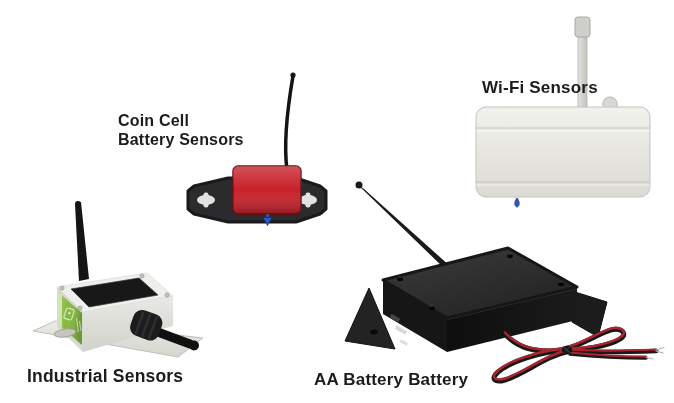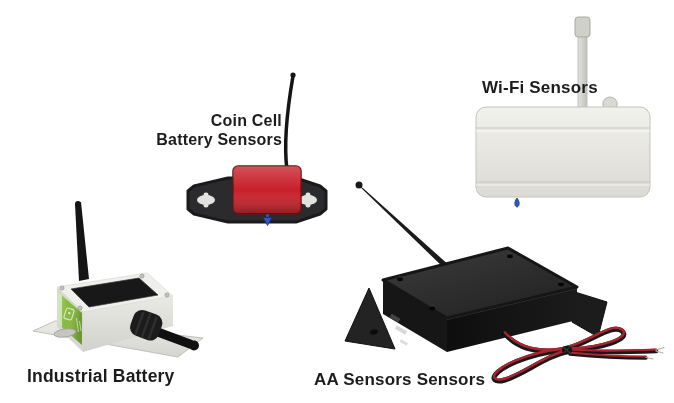--- a/index.html
+++ b/index.html
@@ -3,21 +3,21 @@
 <meta charset="utf-8">
 <style>
   html,body{margin:0;padding:0;background:#fff;}
   .canvas{
     position:relative;width:674px;height:403px;background:#ffffff;overflow:hidden;
     font-family:"Liberation Sans","DejaVu Sans",sans-serif;
   }
   .caption{
     position:absolute;font-weight:700;color:#1c1c1c;letter-spacing:.2px;
   }
-  .lbl-coincell{left:118px;top:111px;width:164px;text-align:right;font-size:16px;line-height:19px;white-space:pre-line;}
+  .lbl-coincell{left:118px;top:111px;width:164px;text-align:left;font-size:16px;line-height:19px;white-space:pre-line;}
   .lbl-wifi{left:449px;top:78px;font-size:17px;margin-left:33px;}
   .lbl-industrial{left:27px;top:366px;font-size:17.5px;}
   .lbl-aa{left:314px;top:370px;font-size:17px;}
   svg{position:absolute;display:block;}
   #svg-coincell{left:180px;top:60px;}
   #svg-wifi{left:455px;top:12px;}
   #svg-industrial{left:25px;top:195px;}
   #svg-aa{left:340px;top:180px;}
 </style>
 </head>
@@ -184,16 +184,16 @@
       <path d="M230,172.5 C260,175.5 285,176.5 306,176.5" stroke-width="1.8" stroke="#ab2530"></path>
       <ellipse cx="227" cy="170" rx="5.2" ry="4.2" fill="#141414" stroke="none"></ellipse>
       <path d="M223.5,167 L230.5,173.5 M224,173 L230,166.5" stroke="#3a3a3a" stroke-width="1.1"></path>
       <path d="M316,170 l8,-2.5 M316,171 l7,2 M306,177.5 l7,1.5" stroke="#b0b0aa" stroke-width="1.2"></path>
     </g>
   </svg>
 
   <div class="caption lbl-coincell">Coin Cell
 Battery Sensors</div>
   <div class="caption lbl-wifi">Wi-Fi Sensors</div>
-  <div class="caption lbl-industrial">Industrial Battery</div>
-  <div class="caption lbl-aa">AA Sensors Sensors</div>
+  <div class="caption lbl-industrial">Industrial Sensors</div>
+  <div class="caption lbl-aa">AA Battery Battery</div>
 
 </div>
 
 </body></html>

